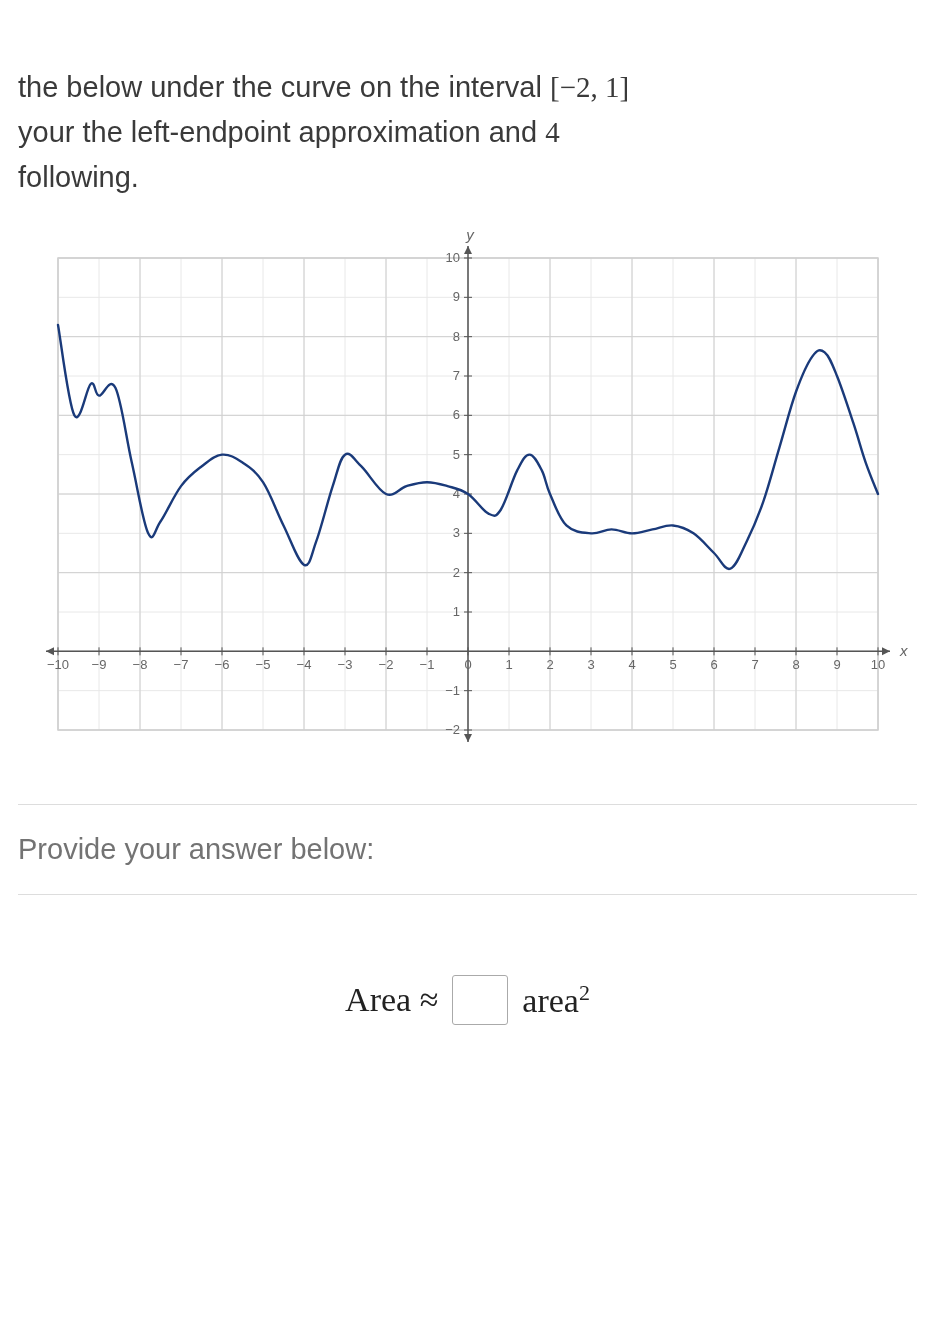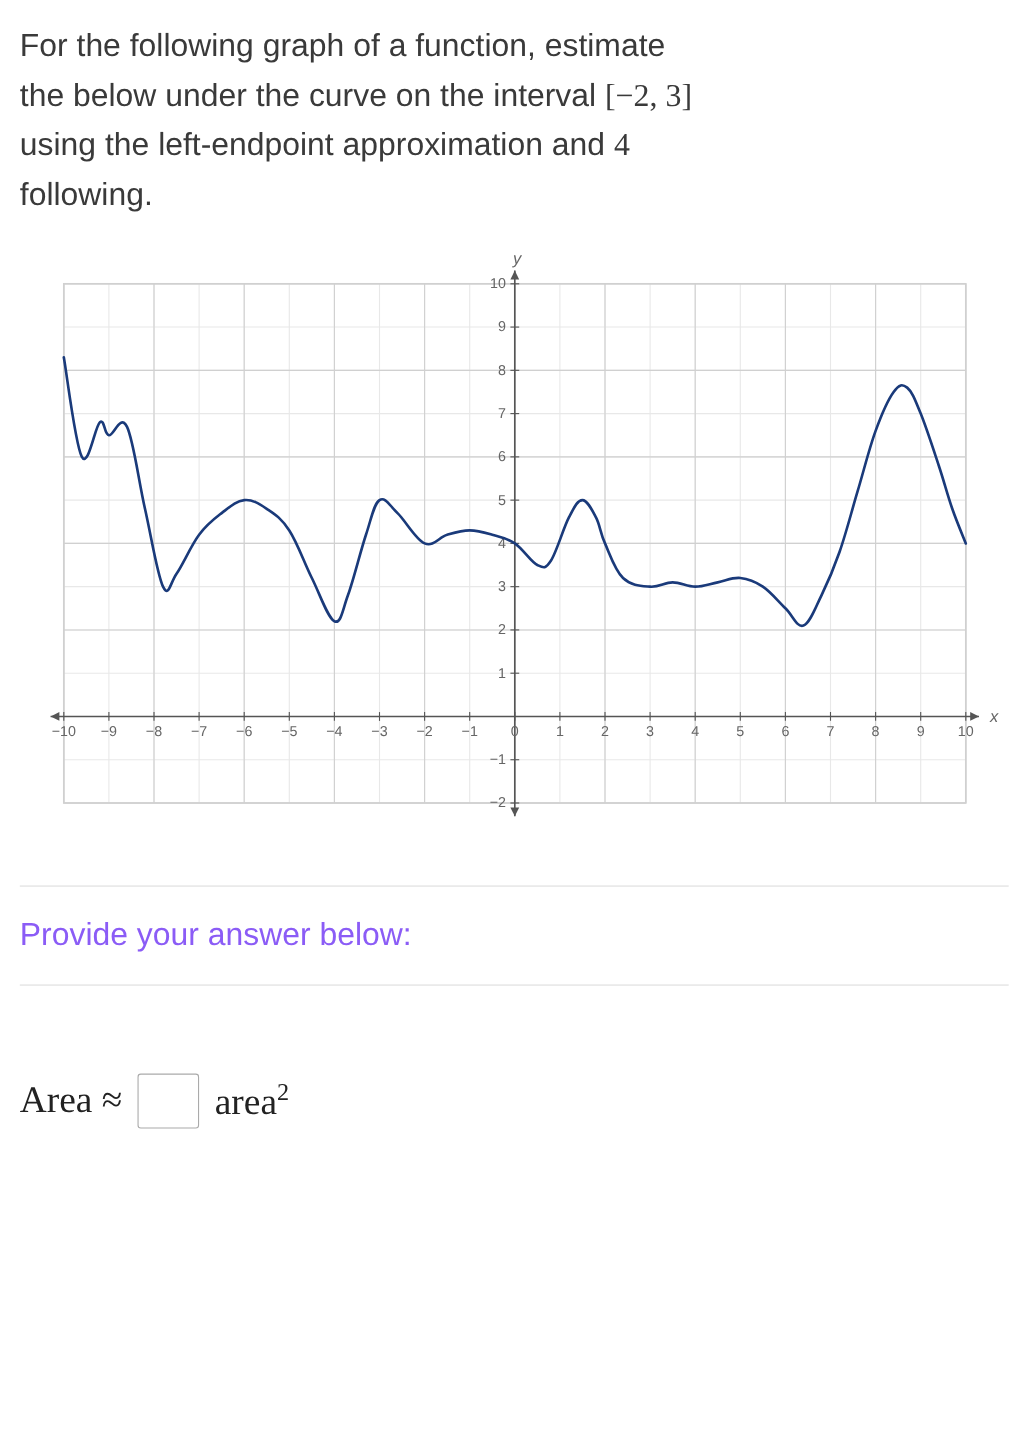--- a/index.html
+++ b/index.html
@@ -17,51 +17,52 @@
     margin-bottom: 30px;
   }
   .math-bracket { font-family: 'Times New Roman', serif; }
   .graph-wrap {
     width: 900px;
     margin: 10px 0 40px 0;
   }
   .hr { border: none; border-top: 1px solid #ddd; margin: 0; }
   .answer-prompt {
     font-size: 29px;
-    color: #8b5cf6;
+    color: #737373;
     padding: 28px 0;
   }
   .answer-row {
     display: flex;
     align-items: center;
     gap: 14px;
     margin-top: 80px;
     font-family: 'Times New Roman', serif;
     font-size: 34px;
     color: #222;
+    justify-content: center;
   }
   .answer-box {
     width: 56px;
     height: 50px;
     border: 1px solid #aaa;
     border-radius: 3px;
     font-size: 26px;
     text-align: center;
     background: #fff;
   }
   .unit-sup { font-size: 22px; vertical-align: super; }
   svg text { font-family: Arial, sans-serif; fill: #666; }
 </style>
 </head>
 <body>
 
 <div class="question">
-  <span>For the following graph of a function, estimate</span><br>
-  <span>the below under the curve on the interval </span><span class="math-bracket">[−2, 3]</span><br>
-  <span>using the left-endpoint approximation and </span><span class="math-bracket">4</span><br>
+  <br>
+  <span>the below under the curve on the interval </span><span class="math-bracket">[−2, 1]</span><br>
+  <span>your the left-endpoint approximation and </span><span class="math-bracket">4</span><br>
   <span>following.</span>
 </div>
 
 <div class="graph-wrap">
   <svg id="chart-svg" width="900" height="530">
       <line x1="40" y1="28" x2="40" y2="500" stroke="#e8e8e8" stroke-width="1"></line>
       <line x1="81" y1="28" x2="81" y2="500" stroke="#e8e8e8" stroke-width="1"></line>
       <line x1="122" y1="28" x2="122" y2="500" stroke="#e8e8e8" stroke-width="1"></line>
       <line x1="163" y1="28" x2="163" y2="500" stroke="#e8e8e8" stroke-width="1"></line>
       <line x1="204" y1="28" x2="204" y2="500" stroke="#e8e8e8" stroke-width="1"></line>

